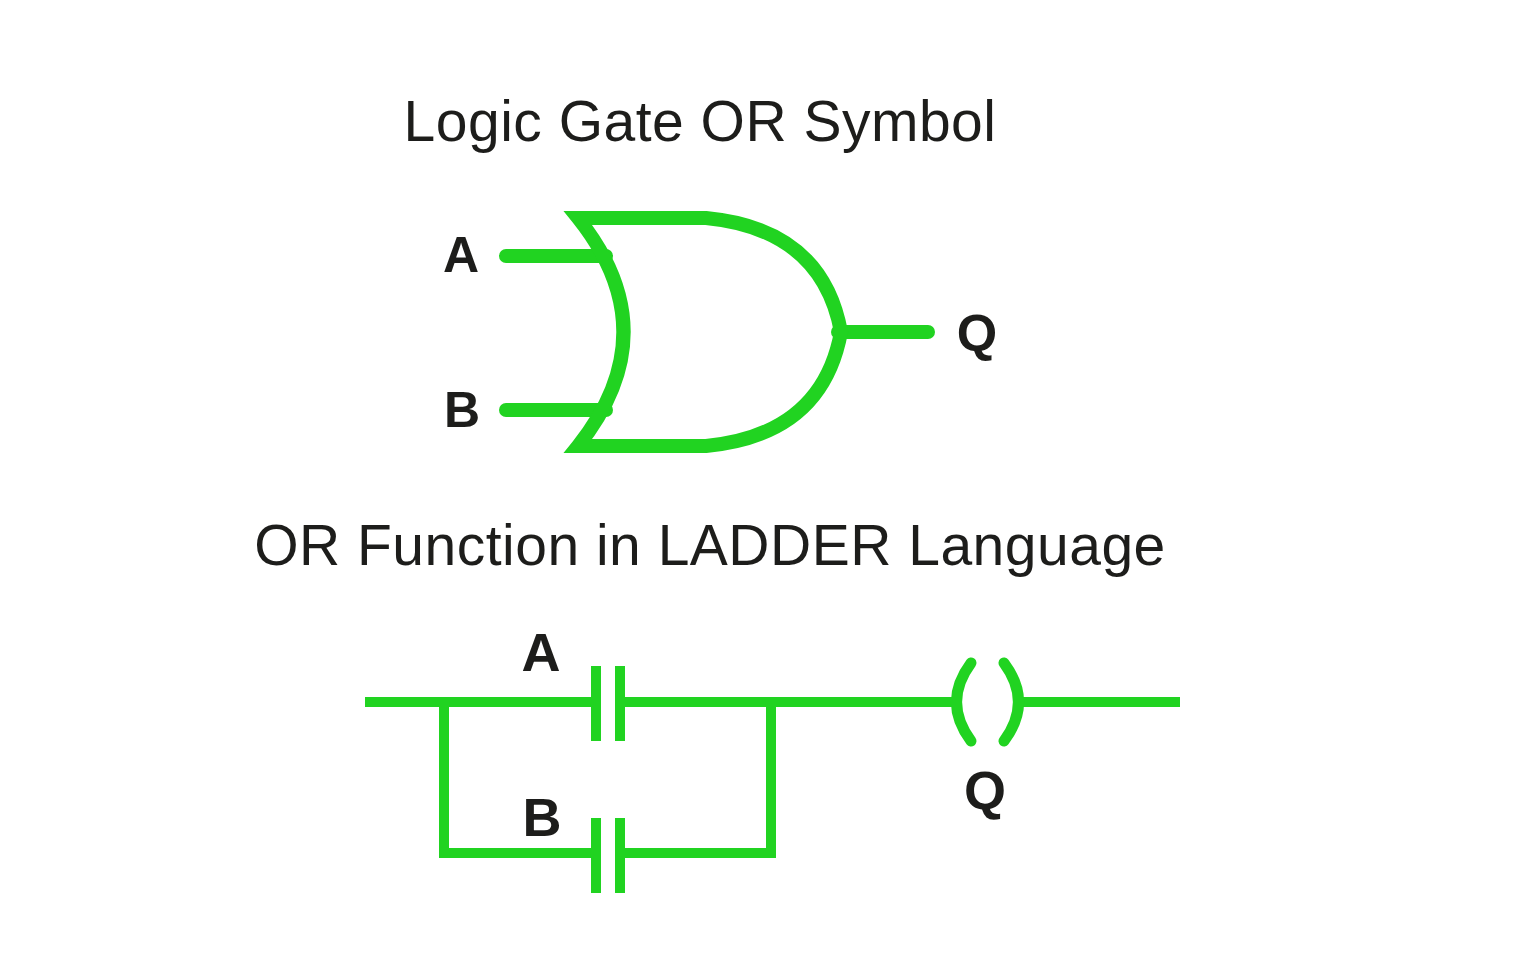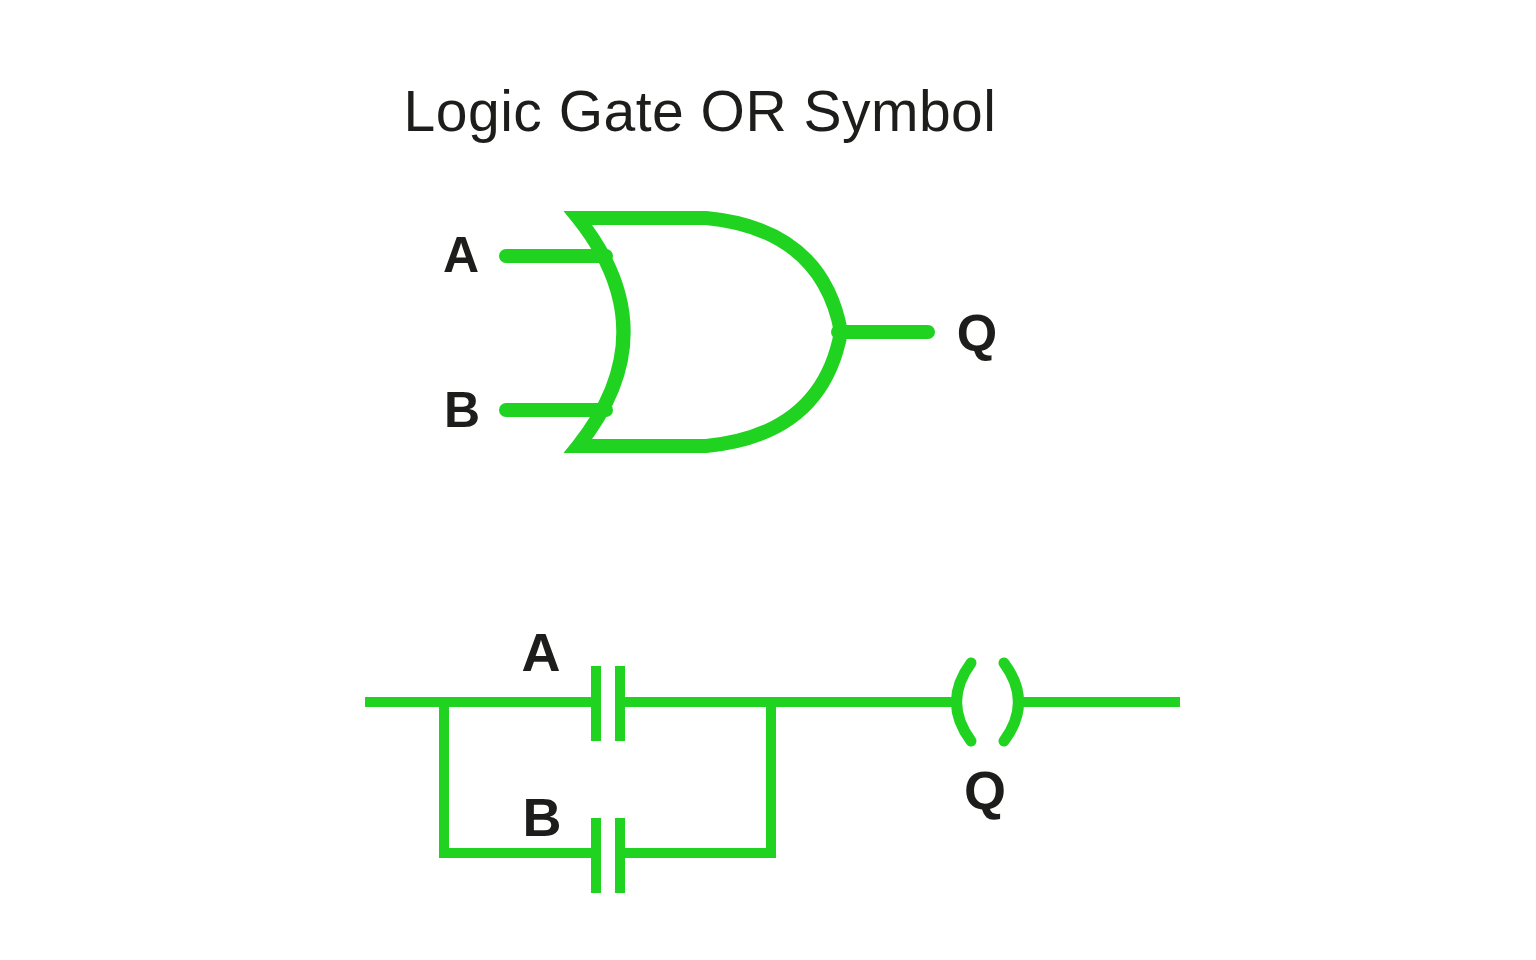--- a/index.html
+++ b/index.html
@@ -19,21 +19,21 @@
     position: absolute;
     left: 0;
     text-align: center;
     font-size: 57px;
     font-weight: 400;
     color: var(--text, #1d1d1b);
     line-height: 1.1;
     letter-spacing: 0.5px;
     white-space: nowrap;
   }
-  .title-gate { top: 80px; width: 1400px; }
+  .title-gate { top: 90px; width: 1400px; }
   .title-ladder { top: 514px; width: 1420px; }
   .lbl {
     position: absolute;
     transform: translate(-50%, -50%);
     font-weight: 700;
     color: var(--text, #1d1d1b);
     line-height: 1;
     white-space: nowrap;
   }
   .lbl-gate { font-size: 50px; }
@@ -95,18 +95,19 @@
         <path class="stroke-green coil-stroke" d="M971 663 Q942 702 971 741"></path>
         <path class="stroke-green coil-stroke" d="M1004 663 Q1033 702 1004 741"></path>
       </g>
     </g>
   </svg>
 
   <div class="lbl lbl-gate" style="left:461px; top:255px;">A</div>
   <div class="lbl lbl-gate" style="left:462px; top:410px;">B</div>
   <div class="lbl lbl-gate-q lbl" style="left:977px; top:333px;">Q</div>
 
+  <div class="title title-ladder">OR Function in LADDER Language</div>
 
   <div class="lbl lbl-ladder" style="left:541px; top:652px;">A</div>
   <div class="lbl lbl-ladder" style="left:542px; top:817px;">B</div>
   <div class="lbl lbl-ladder" style="left:985px; top:790px;">Q</div>
 
 </div>
 
 </body></html>

